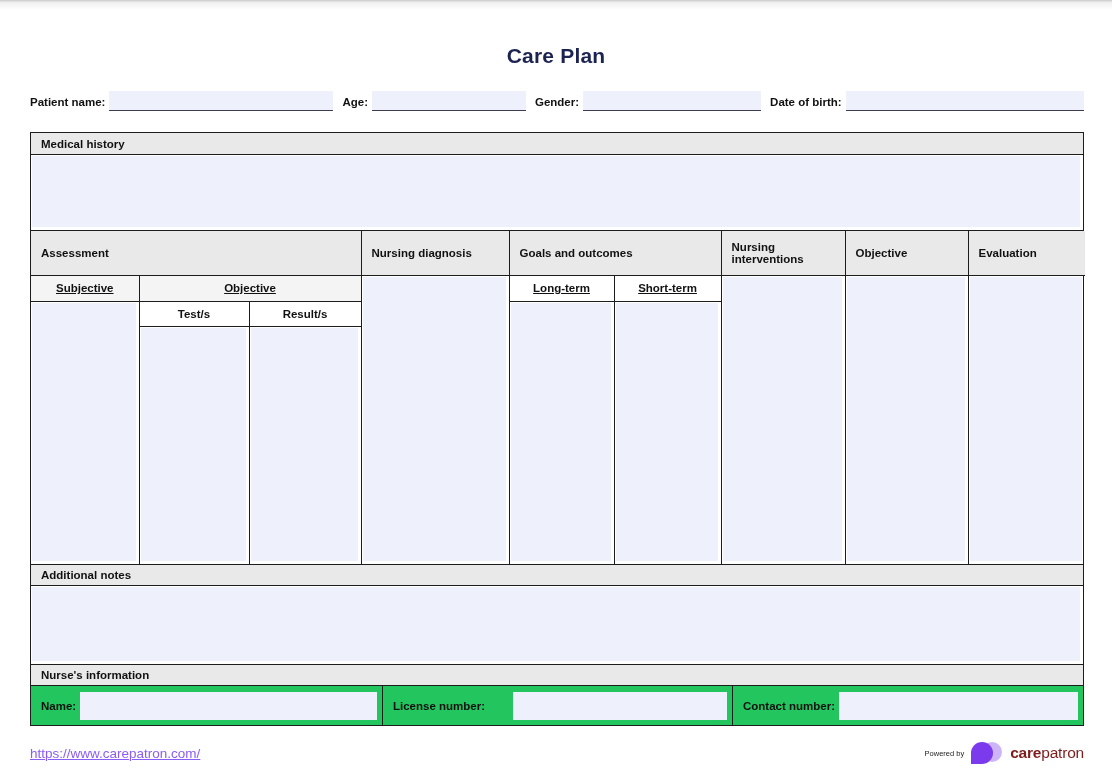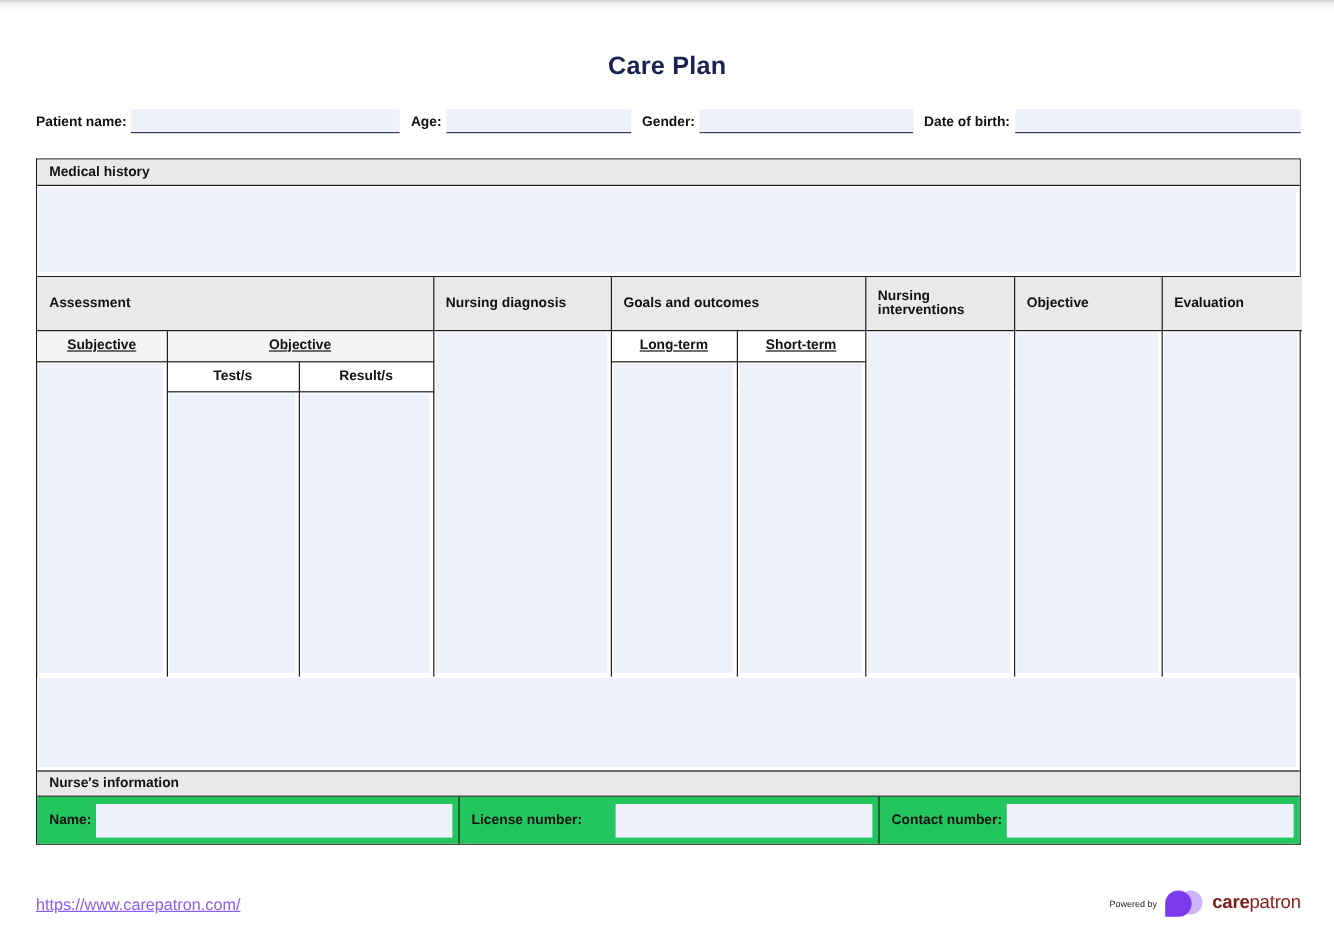--- a/index.html
+++ b/index.html
@@ -160,20 +160,23 @@
       <td class="cell-field" rowspan="2"></td>
       <td class="cell-field" rowspan="2"></td>
     </tr>
     <tr class="row-d">
       <td class="cell-field"></td>
       <td class="cell-field"></td>
     </tr>
   </tbody>
     </table>
 
+  <div class="section-header bt">
+    <span>Additional notes</span>
+  </div>
   <div class="section-body h-notes">
     <div class="fill"></div>
   </div>
 
   <div class="section-header bt">
     <span>Nurse's information</span>
   </div>
   <div class="nurse-row">
     <div class="nurse-cell nc1">
       <span class="n-label">Name:</span>

